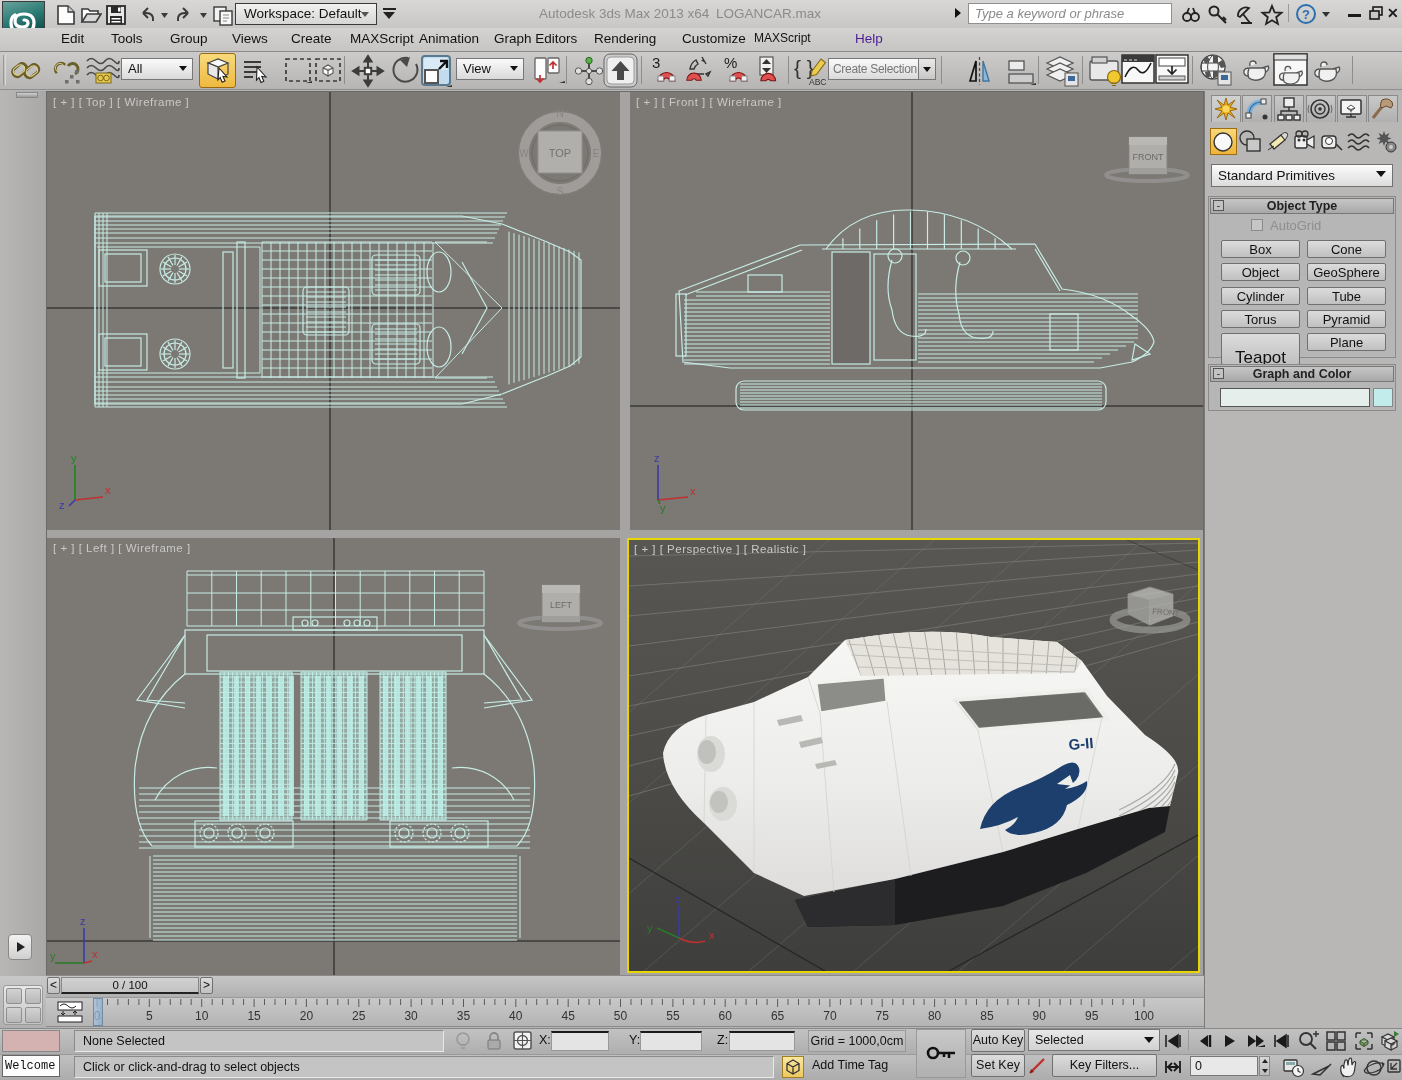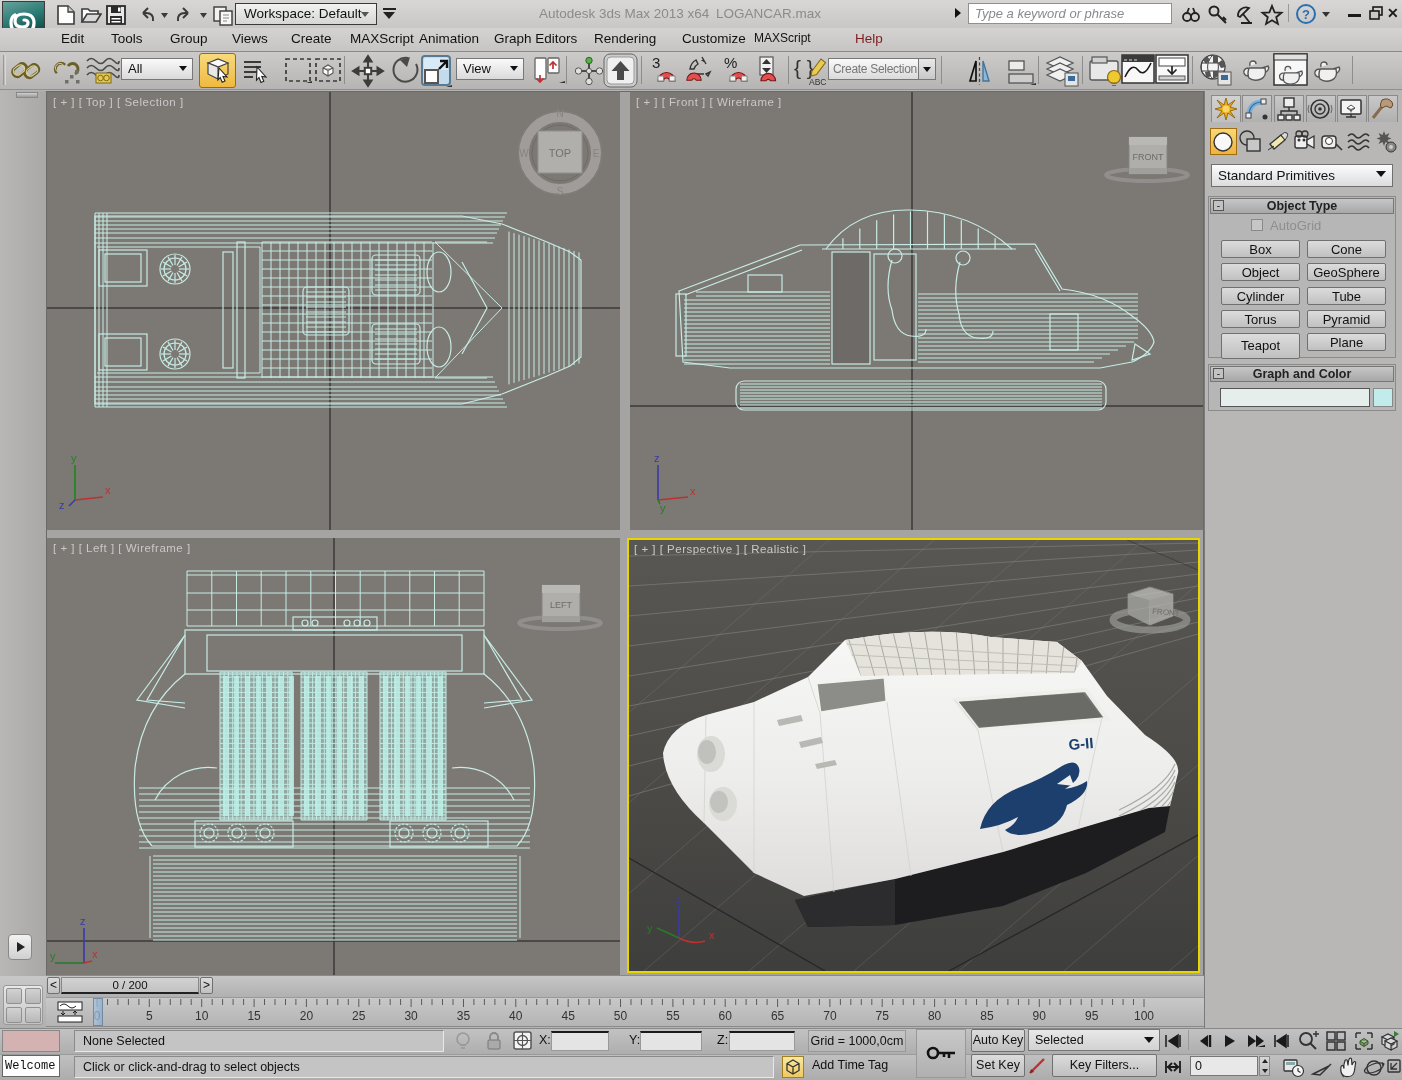--- a/index.html
+++ b/index.html
@@ -89,21 +89,21 @@
 <div class="abs" style="left:111px;top:31px;font-size:13.5px;color:#111">Tools</div>
 <div class="abs" style="left:170px;top:31px;font-size:13.5px;color:#111">Group</div>
 <div class="abs" style="left:232px;top:31px;font-size:13.5px;color:#111">Views</div>
 <div class="abs" style="left:291px;top:31px;font-size:13.5px;color:#111">Create</div>
 <div class="abs" style="left:350px;top:31px;font-size:13.5px;color:#111">MAXScript</div>
 <div class="abs" style="left:419px;top:31px;font-size:13.5px;color:#111">Animation</div>
 <div class="abs" style="left:494px;top:31px;font-size:13.5px;color:#111">Graph Editors</div>
 <div class="abs" style="left:594px;top:31px;font-size:13.5px;color:#111">Rendering</div>
 <div class="abs" style="left:682px;top:31px;font-size:13.5px;color:#111">Customize</div>
 <div class="abs" style="left:754px;top:31px;font-size:12px;color:#111">MAXScript</div>
-<div class="abs" style="left:855px;top:31px;font-size:13.5px;color:#7f1d1d">Help</div>
+<div class="abs" style="left:855px;top:31px;font-size:13.5px;color:#4c1d95">Help</div>
 <div class="abs" style="left:0;top:51px;width:1402px;height:39px;background:linear-gradient(#cccbc9,#b6b5b3);border-top:1px solid #8a8a8a;border-bottom:1px solid #8f8f8f"></div>
 <div class="abs" style="left:3px;top:55px;width:3px;height:30px;border-left:1px solid #989898;border-right:1px solid #d8d8d8"></div>
 <div class="abs" style="left:10px;top:54px;width:32px;height:32px"><svg width="34" height="32">
       <g fill="none" stroke="#6a5f28" stroke-width="3">
         <rect x="2" y="12" width="15" height="9" rx="4" transform="rotate(-38 9 16)"></rect>
         <rect x="14" y="13" width="15" height="9" rx="4" transform="rotate(-38 21 17)"></rect>
       </g>
       <g fill="none" stroke="#ded293" stroke-width="1.2">
         <rect x="3" y="12" width="12" height="8" rx="4" transform="rotate(-35 9 16)"></rect>
         <rect x="16" y="13" width="12" height="8" rx="4" transform="rotate(-35 22 17)"></rect>
@@ -473,21 +473,21 @@
       <g stroke-width="1.6">
         <line x1="28" y1="408" x2="28" y2="373" stroke="#1a8a1a"></line>
         <line x1="28" y1="408" x2="63" y2="408" stroke="#2a8a2a" opacity="0"></line>
         <line x1="28" y1="408" x2="56" y2="405" stroke="#c03030"></line>
         <line x1="28" y1="408" x2="22" y2="414" stroke="#3a3aaa"></line>
       </g>
       <text x="24" y="370" font-size="11" fill="#1a8a1a" font-family="Liberation Sans">y</text>
       <text x="58" y="402" font-size="11" fill="#c03030" font-family="Liberation Sans">x</text>
       <text x="12" y="417" font-size="11" fill="#3a3aaa" font-family="Liberation Sans">z</text>
     </svg>
-    <div class="vpl" style="position:absolute;left:6px;top:4px">[ + ] [ Top ] [ Selection ]</div>
+    <div class="vpl" style="position:absolute;left:6px;top:4px">[ + ] [ Top ] [ Wireframe ]</div>
   </div>
 <div class="abs" style="left:630px;top:92px;width:573px;height:438px;background:#7c7873">
     <svg width="573" height="438" style="position:absolute;left:0;top:0">
       <line x1="282" y1="0" x2="282" y2="438" stroke="#3a3a3a" stroke-width="1.5"></line>
       <line x1="0" y1="314" x2="573" y2="314" stroke="#3a3a3a" stroke-width="1.5"></line>
       <g fill="none" stroke="#c7ece6" stroke-width="1.2">
         <path d="M196 157 Q225 117 280 118 Q340 119 382 157"></path>
         <line x1="212.9" y1="157" x2="212.9" y2="146.3"></line>
         <line x1="229.8" y1="157" x2="229.8" y2="136.5"></line>
         <line x1="246.7" y1="157" x2="246.7" y2="128.3"></line>
@@ -1054,30 +1054,30 @@
 <div class="abs" style="left:1251px;top:219px;width:12px;height:12px;background:#c6c6c6;border:1px solid #8a8a8a"></div>
 <div class="abs" style="left:1270px;top:218px;font-size:13px;color:#8e8e8e">AutoGrid</div>
 <div class="abs btn" style="left:1221px;top:240px;width:79px;height:18px;font-size:13px;color:#111;text-align:center;padding-top:1px">Box</div>
 <div class="abs btn" style="left:1307px;top:240px;width:79px;height:18px;font-size:13px;color:#111;text-align:center;padding-top:1px">Cone</div>
 <div class="abs btn" style="left:1221px;top:263px;width:79px;height:18px;font-size:13px;color:#111;text-align:center;padding-top:1px">Object</div>
 <div class="abs btn" style="left:1307px;top:263px;width:79px;height:18px;font-size:13px;color:#111;text-align:center;padding-top:1px">GeoSphere</div>
 <div class="abs btn" style="left:1221px;top:287px;width:79px;height:18px;font-size:13px;color:#111;text-align:center;padding-top:1px">Cylinder</div>
 <div class="abs btn" style="left:1307px;top:287px;width:79px;height:18px;font-size:13px;color:#111;text-align:center;padding-top:1px">Tube</div>
 <div class="abs btn" style="left:1221px;top:310px;width:79px;height:18px;font-size:13px;color:#111;text-align:center;padding-top:1px">Torus</div>
 <div class="abs btn" style="left:1307px;top:310px;width:79px;height:18px;font-size:13px;color:#111;text-align:center;padding-top:1px">Pyramid</div>
-<div class="abs btn" style="left:1221px;top:333px;width:79px;height:26px;font-size:13px;color:#111;text-align:center;padding-top:4px">Teapot</div>
+<div class="abs btn" style="left:1221px;top:333px;width:79px;height:32px;font-size:17px;color:#111;text-align:center;padding-top:14px">Teapot</div>
 <div class="abs btn" style="left:1307px;top:333px;width:79px;height:18px;font-size:13px;color:#111;text-align:center;padding-top:1px">Plane</div>
 <div class="abs" style="left:1208px;top:364px;width:188px;height:47px;border:1px solid #8a8a8a;background:#b6b6b6"></div>
 <div class="abs" style="left:1210px;top:366px;width:184px;height:16px;background:linear-gradient(#c6c6c6,#a8a8a8);border:1px solid #777;font-size:12.5px;font-weight:bold;color:#222;text-align:center">Graph and Color</div>
 <div class="abs" style="left:1213px;top:368px;width:11px;height:11px;background:#c2c2c2;border:1px solid #555;font-size:10px;line-height:9px;text-align:center;color:#222">-</div>
 <div class="abs" style="left:1220px;top:388px;width:150px;height:19px;background:#e6eeec;border:1px solid #555"></div>
 <div class="abs" style="left:1373px;top:388px;width:20px;height:19px;background:#c2ecec;border:1px solid #888"></div>
 <div class="abs" style="left:46px;top:975px;width:1158px;height:22px;background:linear-gradient(#c6c6c6,#b0b0b0);border-top:1px solid #8a8a8a"></div>
 <div class="abs btn" style="left:47px;top:977px;width:13px;height:17px;font-size:12px;text-align:center;color:#111">&lt;</div>
-<div class="abs" style="left:61px;top:977px;width:138px;height:17px;background:linear-gradient(#d2d2d2,#c2c2c2);border:1px solid #888;border-bottom:2px solid #222;font-size:11.5px;text-align:center;color:#111;padding-top:1px">0 / 200</div>
+<div class="abs" style="left:61px;top:977px;width:138px;height:17px;background:linear-gradient(#d2d2d2,#c2c2c2);border:1px solid #888;border-bottom:2px solid #222;font-size:11.5px;text-align:center;color:#111;padding-top:1px">0 / 100</div>
 <div class="abs btn" style="left:200px;top:977px;width:13px;height:17px;font-size:12px;text-align:center;color:#111">&gt;</div>
 <div class="abs" style="left:46px;top:997px;width:1158px;height:30px;background:linear-gradient(#c8c8c8,#b4b4b4);border-top:1px solid #9a9a9a;border-bottom:1px solid #8a8a8a"></div>
 <div class="abs" style="left:56px;top:1000px;width:30px;height:24px"><svg width="30" height="24">
       <rect x="2" y="2" width="24" height="8" fill="#fff" stroke="#222"></rect>
       <path d="M4 6 q4 -4 8 0 t8 0" stroke="#222" fill="none"></path>
       <rect x="2" y="16" width="24" height="6" fill="#fff" stroke="#222"></rect>
       <path d="M7 11 v4 m-2 -2 l2 2 2 -2 M19 15 v-4 m-2 2 l2 -2 2 2" stroke="#222" fill="none"></path>
     </svg></div>
 <svg width="1158" height="30" style="position:absolute;left:46px;top:997px">
     <line x1="51.0" y1="2" x2="51.0" y2="10" stroke="#5a5a5a" stroke-width="1"></line>

